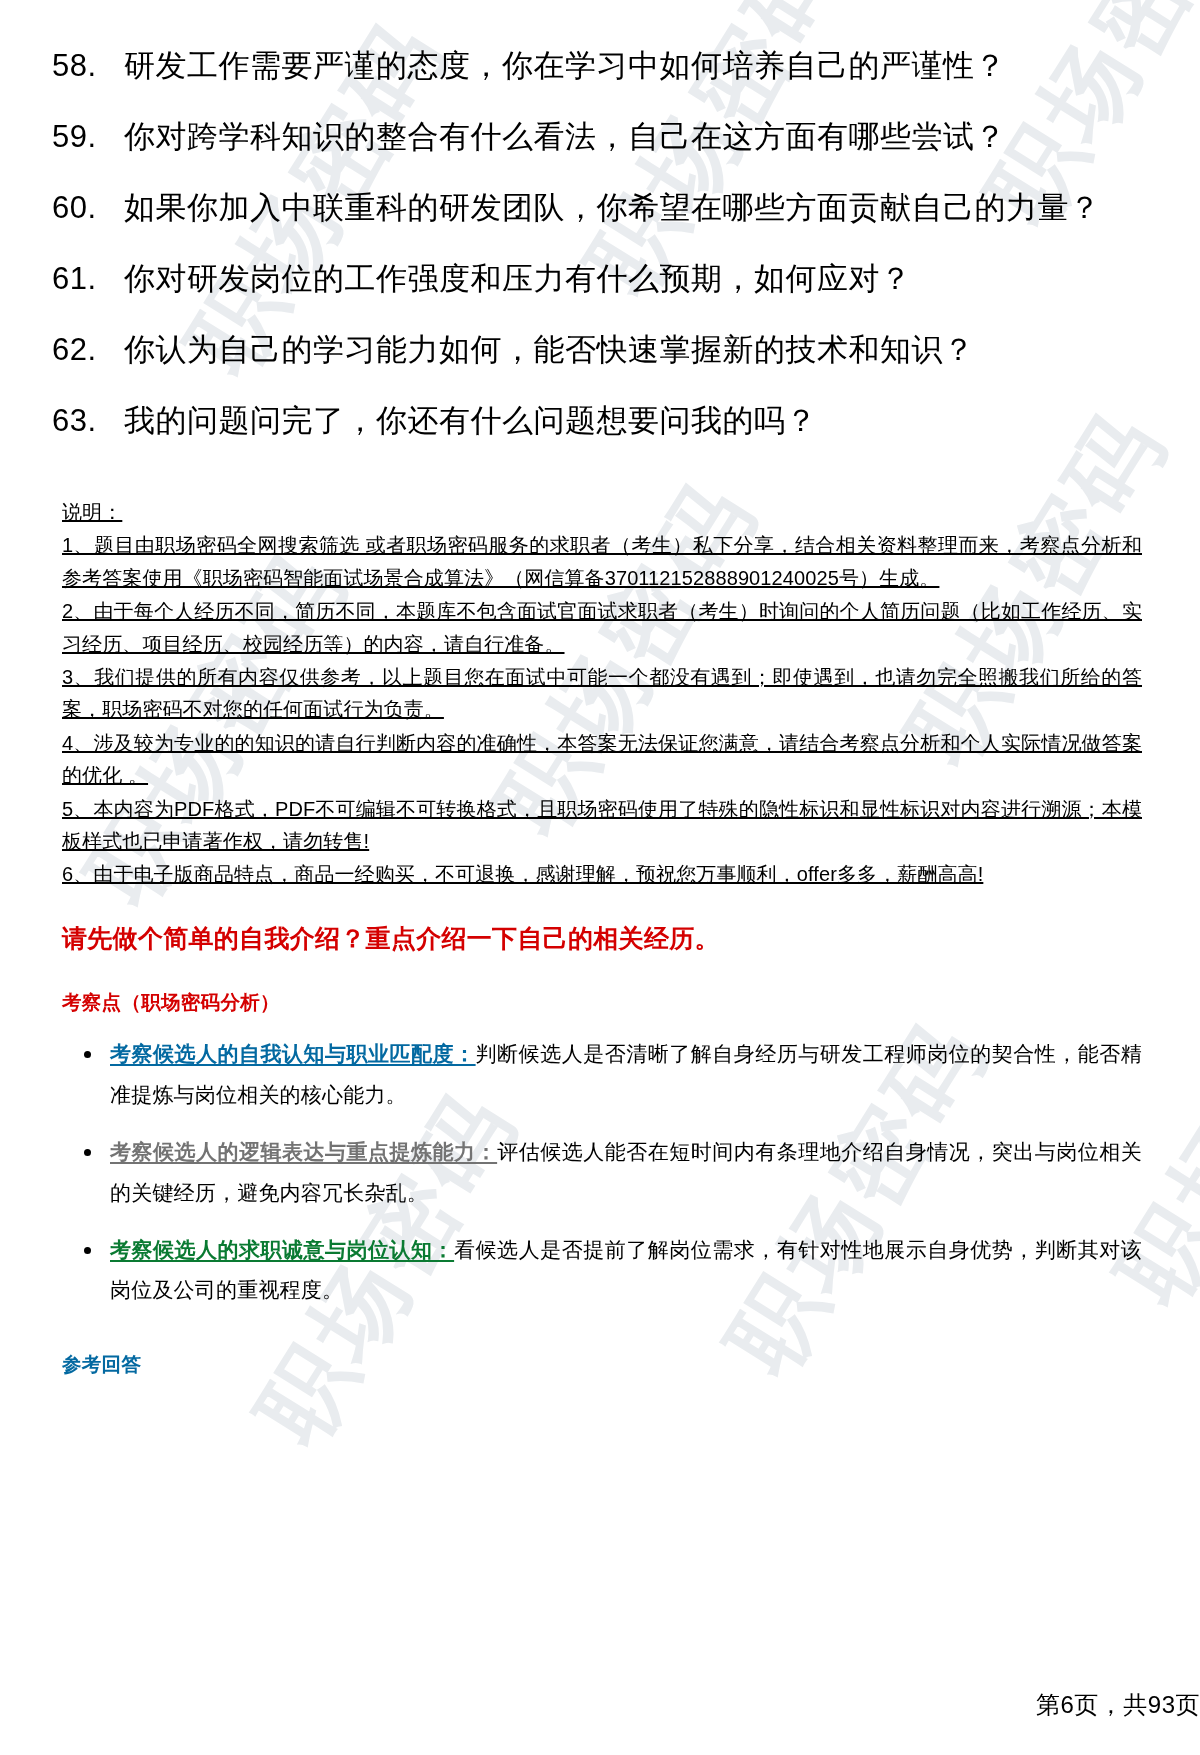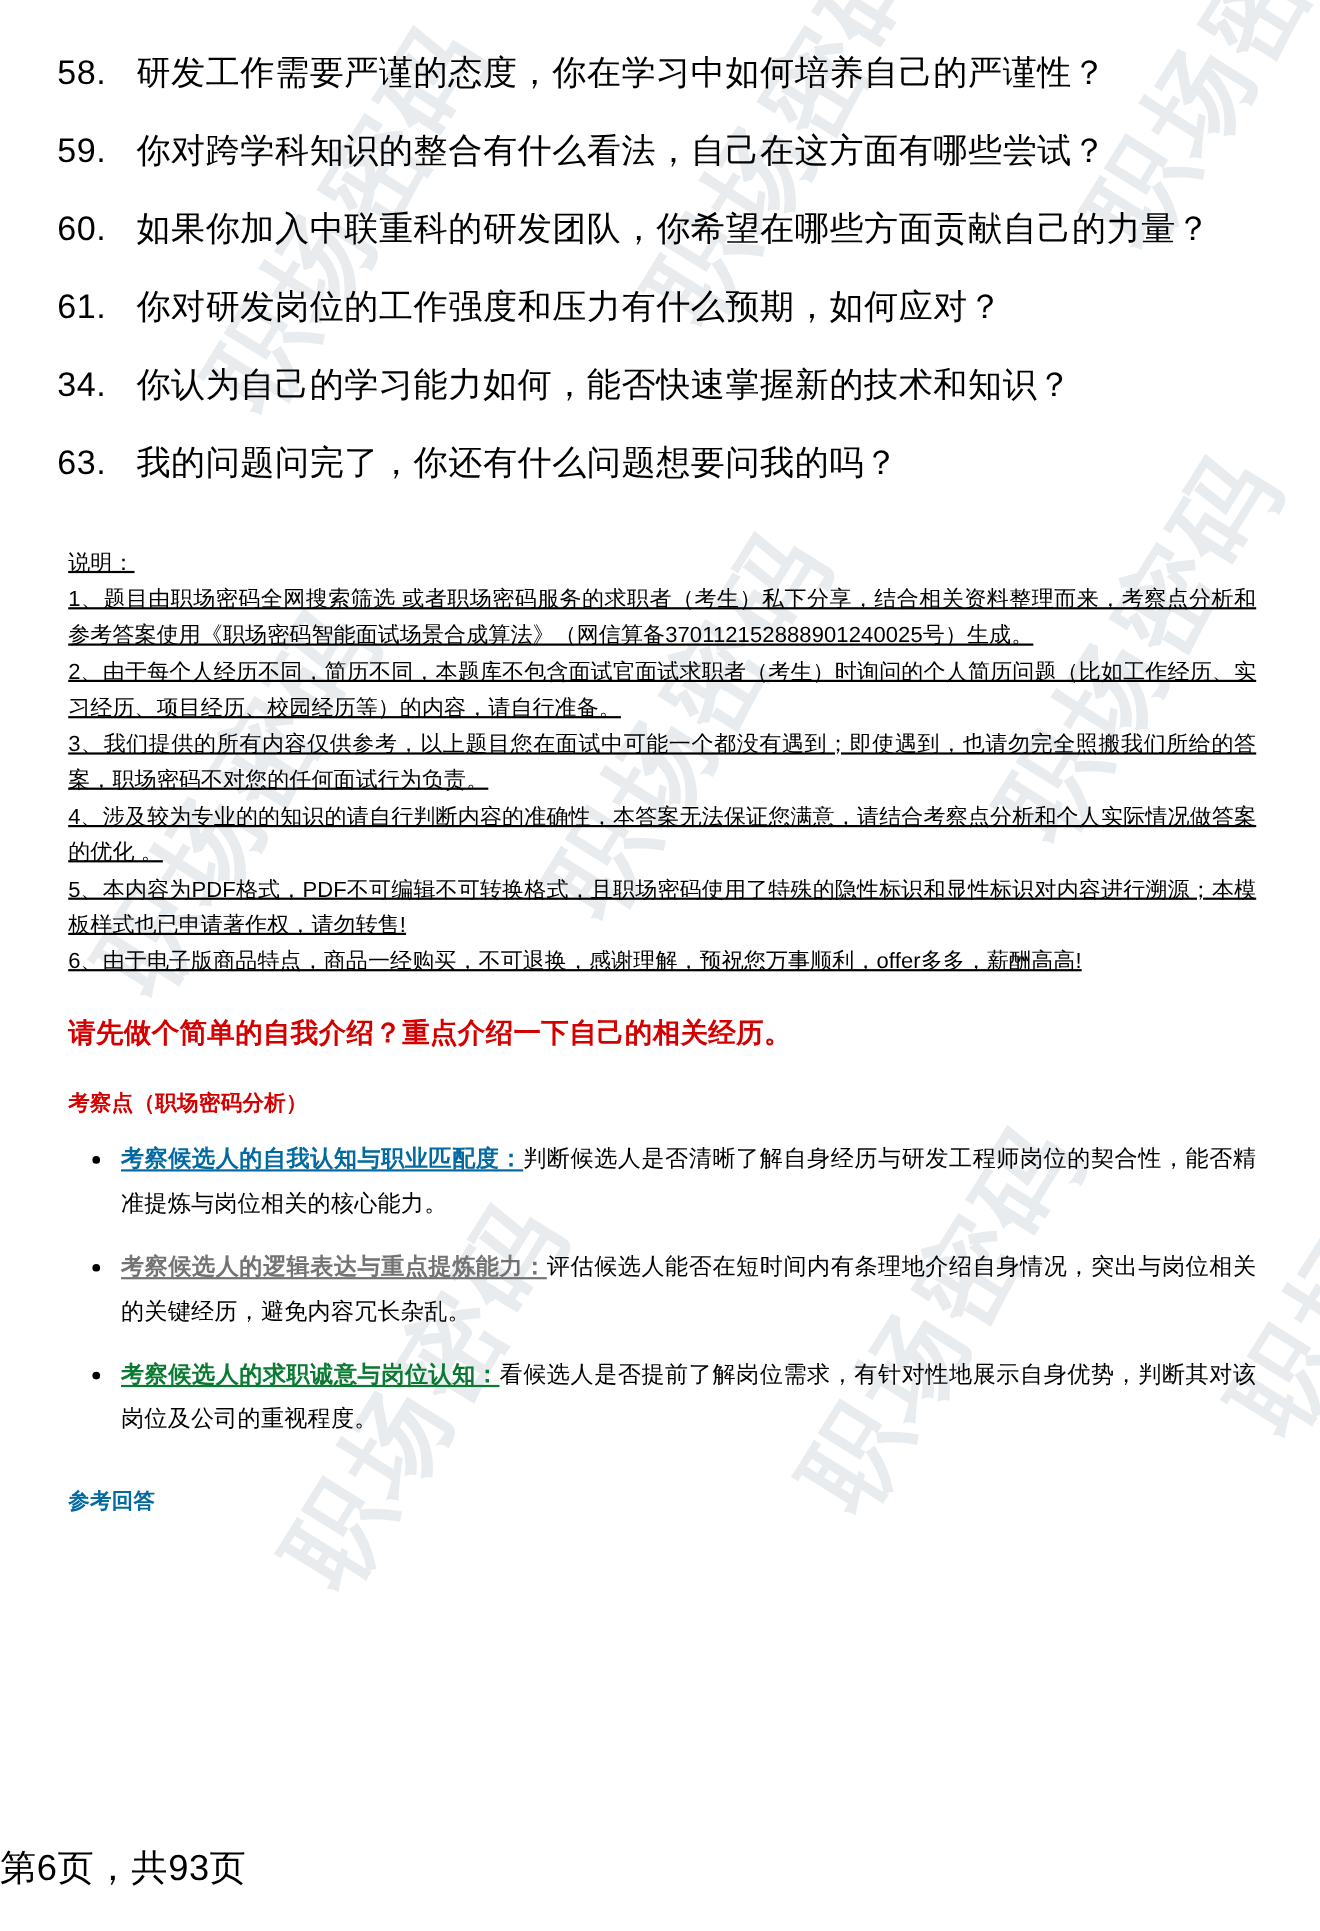--- a/index.html
+++ b/index.html
@@ -135,22 +135,22 @@
     font-weight: bold;
     letter-spacing: 0.3px;
   }
 
   
   .footer {
     position: absolute;
     left: 0;
     right: 0;
     bottom: 34px;
-    text-align: left;
-    font-size: 33px;
+    text-align: right;
+    font-size: 24px;
     letter-spacing: 0.5px;
     z-index: 2;
   }
 </style>
 </head>
 <body>
 
 <div class="page">
 
   <div class="watermark">
@@ -183,21 +183,21 @@
         <div class="q-num">60.</div>
         <div class="q-text">如果你加入中联重科的研发团队，你希望在哪些方面贡献自己的力量？</div>
       </div>
 
       <div class="q-row">
         <div class="q-num">61.</div>
         <div class="q-text">你对研发岗位的工作强度和压力有什么预期，如何应对？</div>
       </div>
 
       <div class="q-row">
-        <div class="q-num">34.</div>
+        <div class="q-num">62.</div>
         <div class="q-text">你认为自己的学习能力如何，能否快速掌握新的技术和知识？</div>
       </div>
 
       <div class="q-row">
         <div class="q-num">63.</div>
         <div class="q-text">我的问题问完了，你还有什么问题想要问我的吗？</div>
       </div>
 
     </div>
 

